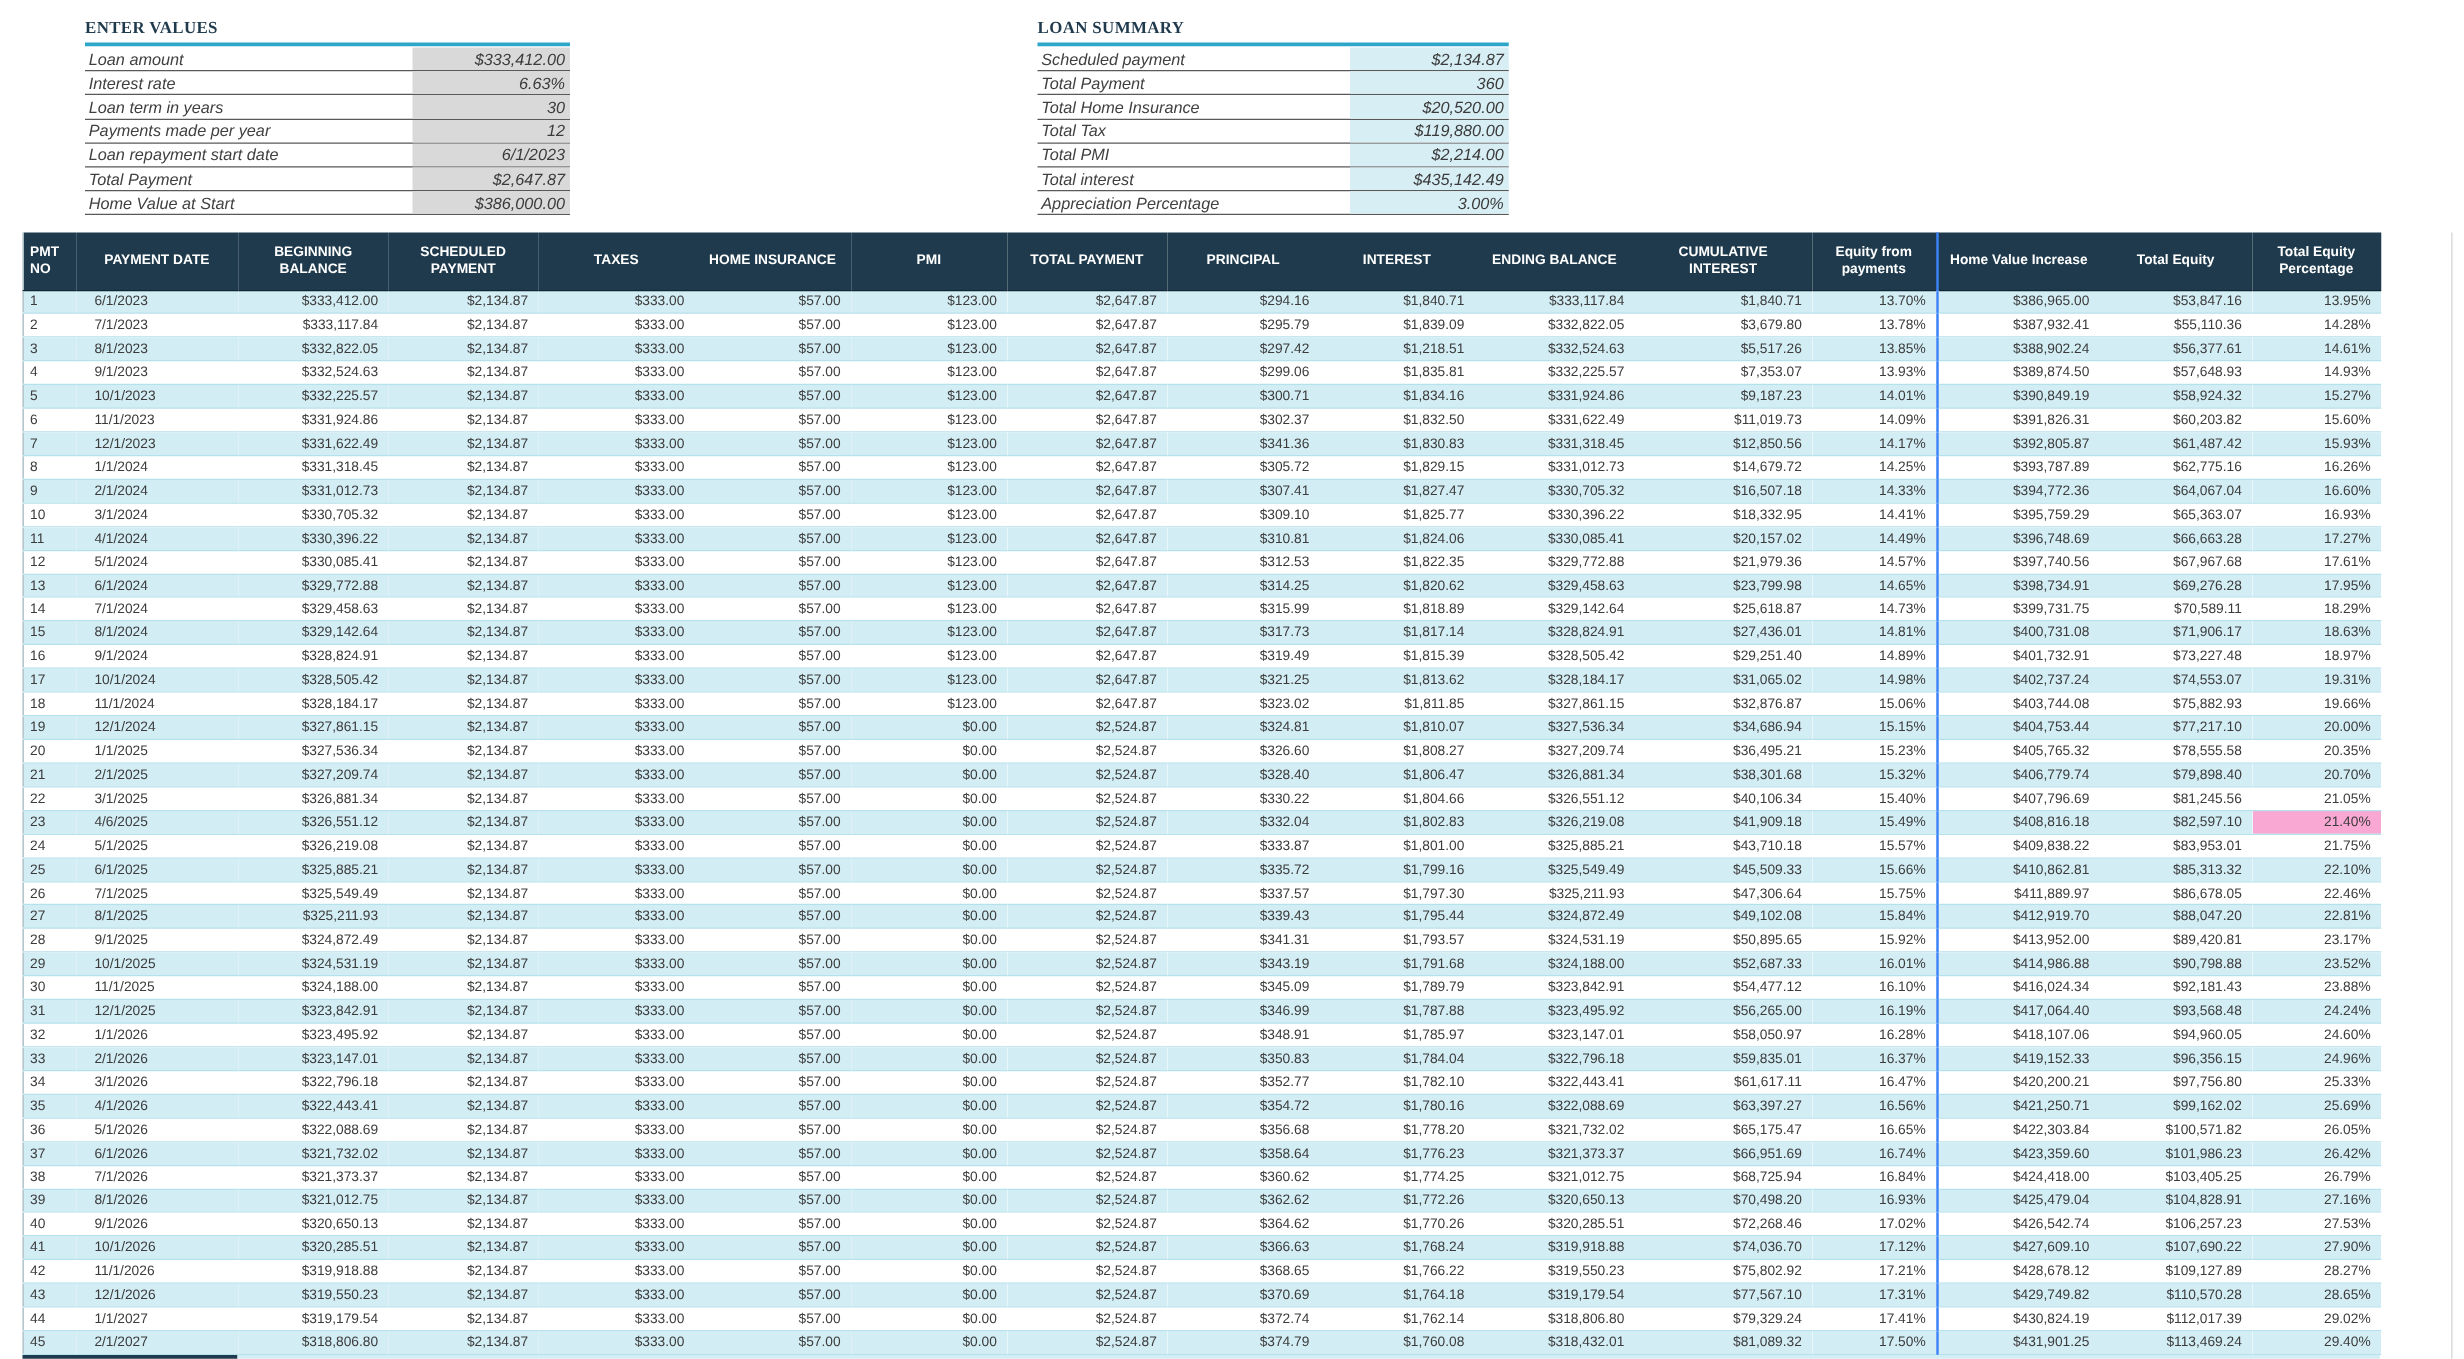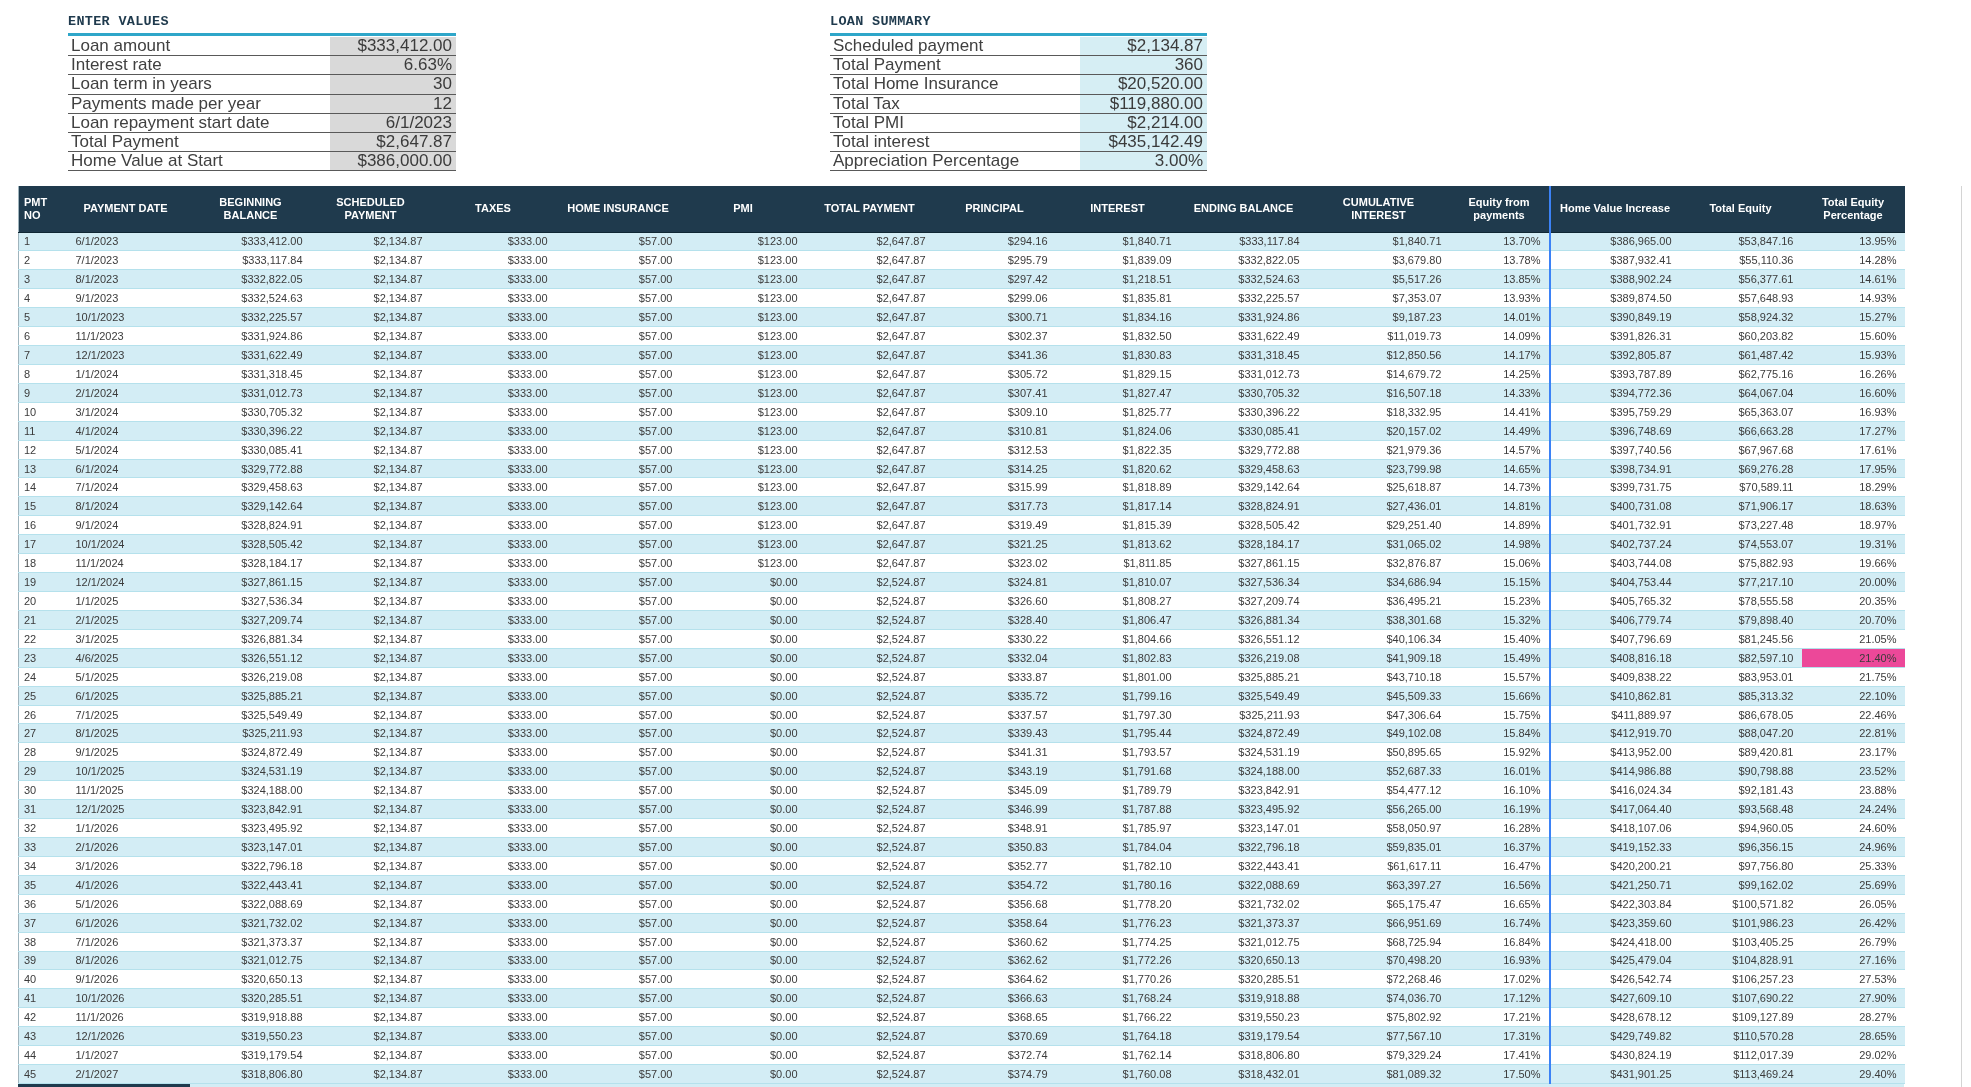--- a/index.html
+++ b/index.html
@@ -5,26 +5,26 @@
   :root{
     --header-bg:#1F3A4D; --stripe:#D3EDF5; --grid:#B5E1EC; --accent:#2EA6C9;
     --ev-bg:#D9D9D9; --ls-bg:#D6EEF4; --text:#3B3B3B; --header-text:#FFFFFF;
   }
   *{box-sizing:border-box;}
   html,body{margin:0;padding:0;}
   body{width:1971px;height:1087px;position:relative;background:#fff;overflow:hidden;
        font-family:"Liberation Sans","DejaVu Sans",sans-serif;color:var(--text);}
   .panel{position:absolute;top:14px;}
   .panel h2{margin:0 0 4px 0;font-size:13.5px;font-weight:bold;color:var(--header-bg);
-            letter-spacing:.3px;font-family:Liberation Mono, monospace;}
+            letter-spacing:.3px;font-family:Liberation Serif, serif;}
   .rule{height:3px;background:var(--accent);margin-bottom:1px;}
   .panel-enter{left:68px;width:388px;}
   .panel-summary{left:830px;width:377px;}
   .field-row{display:flex;height:19.2px;border-bottom:1px solid #595959;
-             font-size:17px;align-items:center;}
+             font-style:italic;font-size:13px;align-items:center;}
   .flabel{flex:0 0 auto;padding-left:3px;color:#404040;}
   .fvalue{flex:1 1 auto;text-align:right;padding-right:4px;height:100%;
           display:flex;align-items:center;justify-content:flex-end;}
   .panel-enter .flabel{width:262px;}
   .panel-enter .fvalue{background:var(--ev-bg);}
   .panel-summary .flabel{width:250px;}
   .panel-summary .fvalue{background:var(--ls-bg);}
 
   table.amort{position:absolute;left:18px;top:186px;width:1886px;border-collapse:collapse;
               table-layout:fixed;border-left:1px solid #9FB4BD;padding-left:36px;}
@@ -568,21 +568,21 @@
         <td>$57.00</td>
         <td>$0.00</td>
         <td>$2,524.87</td>
         <td>$332.04</td>
         <td>$1,802.83</td>
         <td>$326,219.08</td>
         <td>$41,909.18</td>
         <td>15.49%</td>
         <td>$408,816.18</td>
         <td>$82,597.10</td>
-        <td style="background: #ec4899; text-align: right;">21.40%</td>
+        <td style="background: #f9a8d4; text-align: right;">21.40%</td>
       </tr>
       <tr class="even">
         <td>24</td>
         <td>5/1/2025</td>
         <td>$326,219.08</td>
         <td>$2,134.87</td>
         <td>$333.00</td>
         <td>$57.00</td>
         <td>$0.00</td>
         <td>$2,524.87</td>

